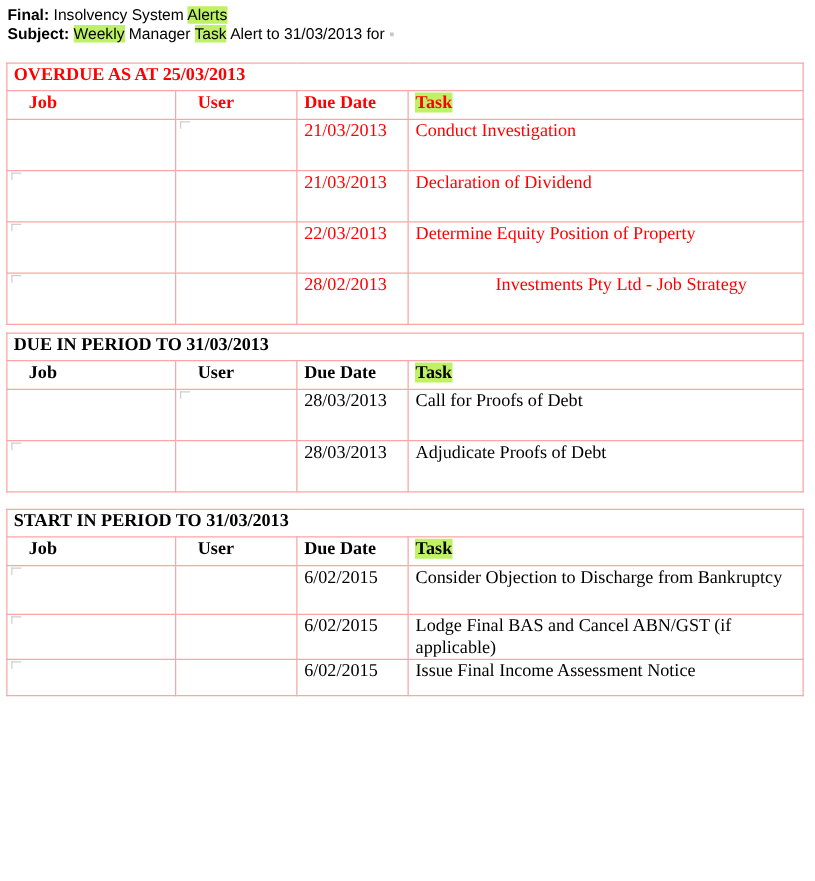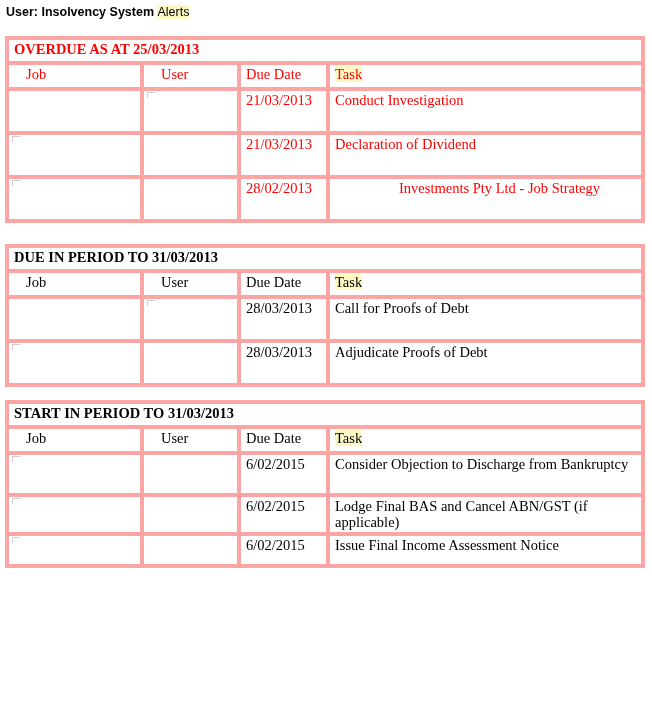--- a/index.html
+++ b/index.html
@@ -26,24 +26,24 @@
     color: #000;
   }
   .mail-row {
     white-space: nowrap;
     height: 14.6px;
   }
   .mail-label {
     font-weight: bold;
   }
   .mail-value {
-    font-weight: bold;
+    font-weight: normal;
   }
   .hl {
-    background: #fef9c3;
+    background: #bef264;
   }
   .redact {
     display: inline-block;
     color: #b9b9b9;
     font-size: 11px;
     vertical-align: baseline;
   }
   .redact-dot {
     display: inline-block;
     width: 3px;
@@ -52,31 +52,31 @@
     vertical-align: middle;
     margin: 0 1px;
   }
 
   
   .block {
     margin: 0 0 0 5px;
     width: 638px;
   }
   .block-gap-1 { margin-top: 16px; }
-  .block-gap-2 { margin-top: 21px; }
+  .block-gap-2 { margin-top: 6px; }
   .block-gap-3 { margin-top: 13px; }
 
   table.tbl {
     border-collapse: collapse;
     table-layout: fixed;
     width: 638px;
     border: 1px solid #c0c0c0;
   }
   table.tbl td {
-    border: 4px solid #fca5a5;
+    border: 1px solid #fca5a5;
     padding: 1px 4px 1px 5px;
     vertical-align: top;
     font-family: "Liberation Serif", "DejaVu Serif", serif;
     font-size: 14.5px;
     line-height: 16.5px;
   }
 
   
   td.section-title {
     font-weight: bold;
@@ -84,21 +84,21 @@
     padding: 2px 4px 3px 6px;
     height: 19px;
     border-left: 1px solid #c0c0c0;
     border-right: 1px solid #c0c0c0;
     border-top: 1px solid #c0c0c0;
     border-bottom: 1px solid #c0c0c0;
   }
 
   
   td.hdr {
-    font-weight: normal;
+    font-weight: bold;
     font-size: 14.5px;
     height: 20px;
     padding-top: 1px;
     padding-bottom: 1px;
   }
   td.hdr .cellpad { padding-left: 12px; }
 
   
   col.c-job  { width: 135px; }
   col.c-user { width: 97px;  }
@@ -154,26 +154,31 @@
     margin: 0 0 -5px -2px;
   }
   .task-indent { padding-left: 64px; display: inline-block; text-align: center; }
 </style>
 </head>
 <body>
 
 <div class="mail-header">
 
   <div class="mail-row">
-    <span class="mail-label">User:</span>
+    <span class="mail-label">Final:</span>
     <span class="mail-value">Insolvency System </span><span class="hl">Alerts</span>
   </div>
 
 
 
+  <div class="mail-row">
+    <span class="mail-label">Subject:</span>
+    <span class="hl">Weekly</span><span class="mail-value"> Manager </span><span class="hl">Task</span><span class="mail-value"> Alert to 31/03/2013 for</span>
+    <span class="redact-dot"></span>
+  </div>
 
 </div>
 
 <div class="block block-gap-1">
   <table class="tbl red">
     <colgroup>
       <col class="c-job">
         <col class="c-user">
         <col class="c-due">
         <col class="c-task">
@@ -200,20 +205,28 @@
 
       <tr class="r-tall">
         <td class="cell">
             <span class="corner-tick"></span>
           </td>
         <td class="cell"></td>
         <td class="cell c-date">21/03/2013</td>
         <td class="cell">Declaration of Dividend</td>
       </tr>
 
+      <tr class="r-tall">
+        <td class="cell">
+            <span class="corner-tick"></span>
+          </td>
+        <td class="cell"></td>
+        <td class="cell c-date">22/03/2013</td>
+        <td class="cell">Determine Equity Position of Property</td>
+      </tr>
 
       <tr class="r-tall">
         <td class="cell">
             <span class="corner-tick"></span>
           </td>
         <td class="cell"></td>
         <td class="cell c-date">28/02/2013</td>
         <td class="cell"><span class="task-indent">Investments Pty Ltd - Job Strategy</span></td>
       </tr>
     </tbody>

